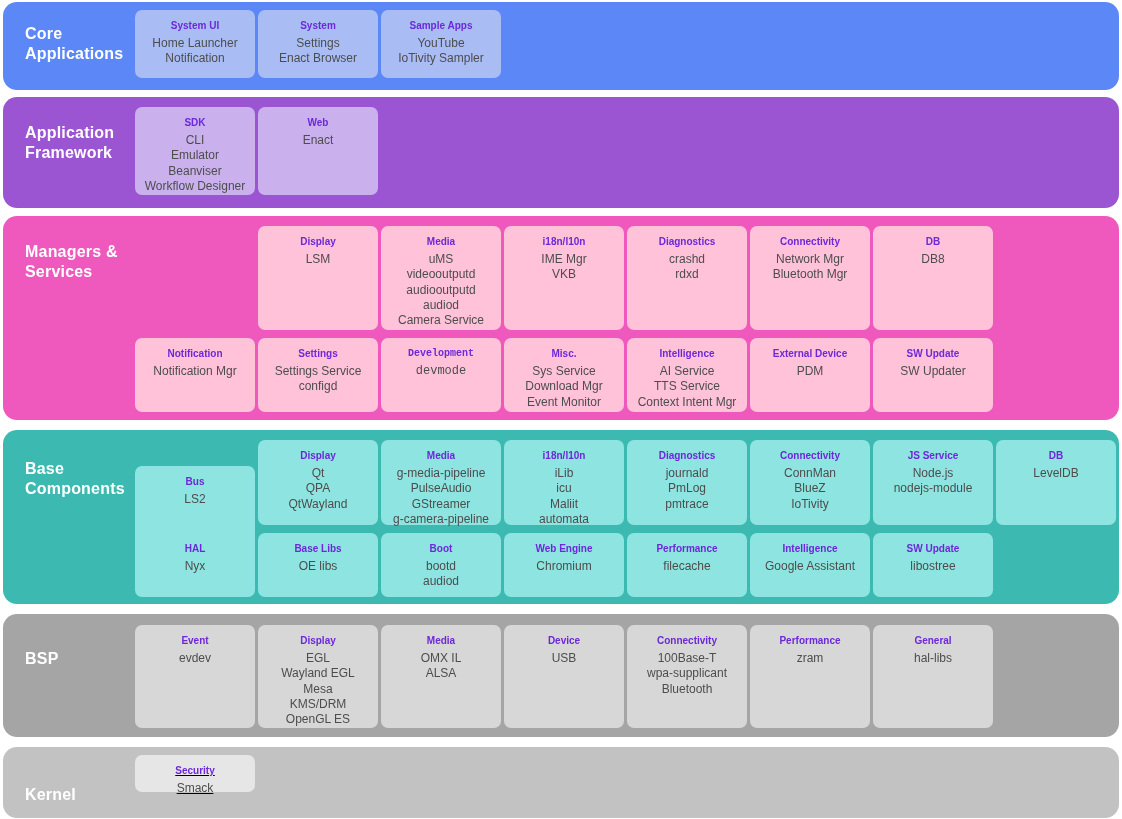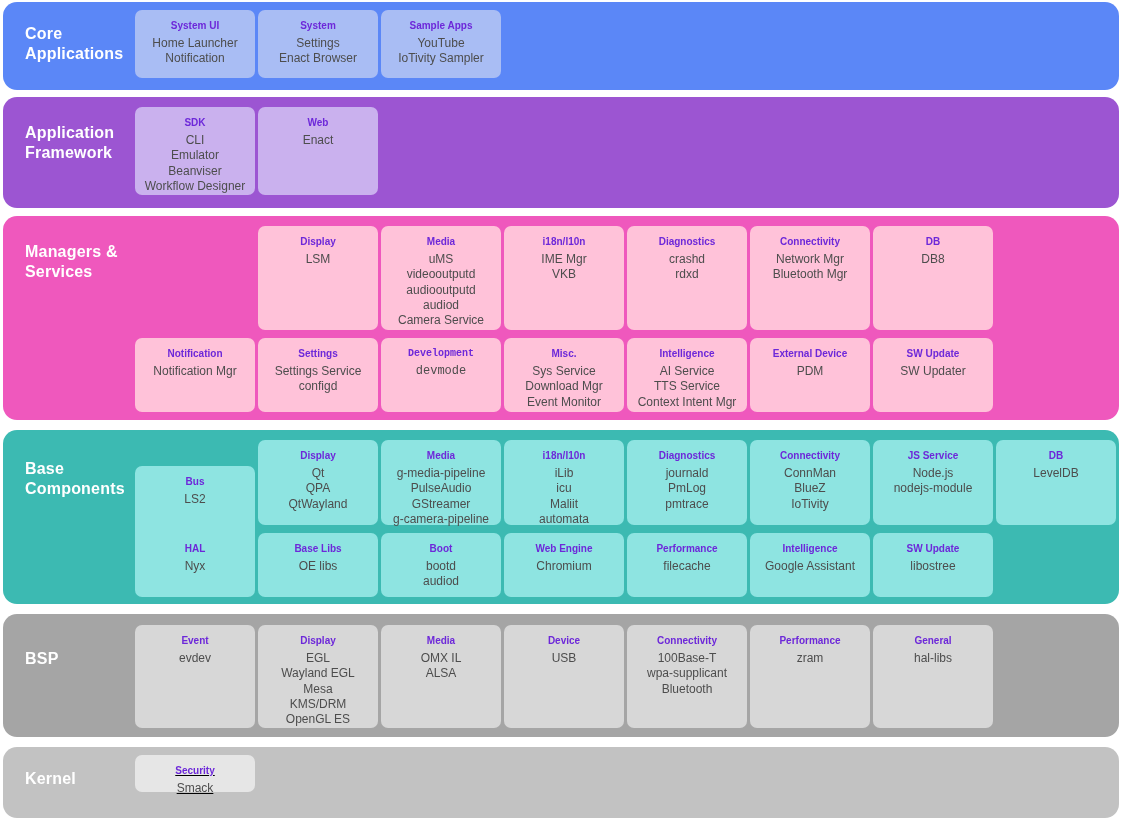--- a/index.html
+++ b/index.html
@@ -24,21 +24,21 @@
   .band-label {
     position:absolute; left:22px; width:110px;
     color:#ffffff; font-weight:bold; font-size:16px; line-height:20px;
     letter-spacing:0.2px;
   }
   .band-core     .band-label { top:22px; }
   .band-appfw    .band-label { top:26px; }
   .band-managers .band-label { top:26px; }
   .band-base     .band-label { top:29px; }
   .band-bsp      .band-label { top:35px; }
-  .band-kernel   .band-label { top:22px; }
+  .band-kernel   .band-label { top:38px; }
 
   .card {
     position:absolute; width:120px;
     border-radius:7px;
     box-sizing:border-box;
     padding-top:7px;
     text-align:center;
   }
   .card-title {
     font-weight:bold; font-size:10px; color:#6d28d9;

